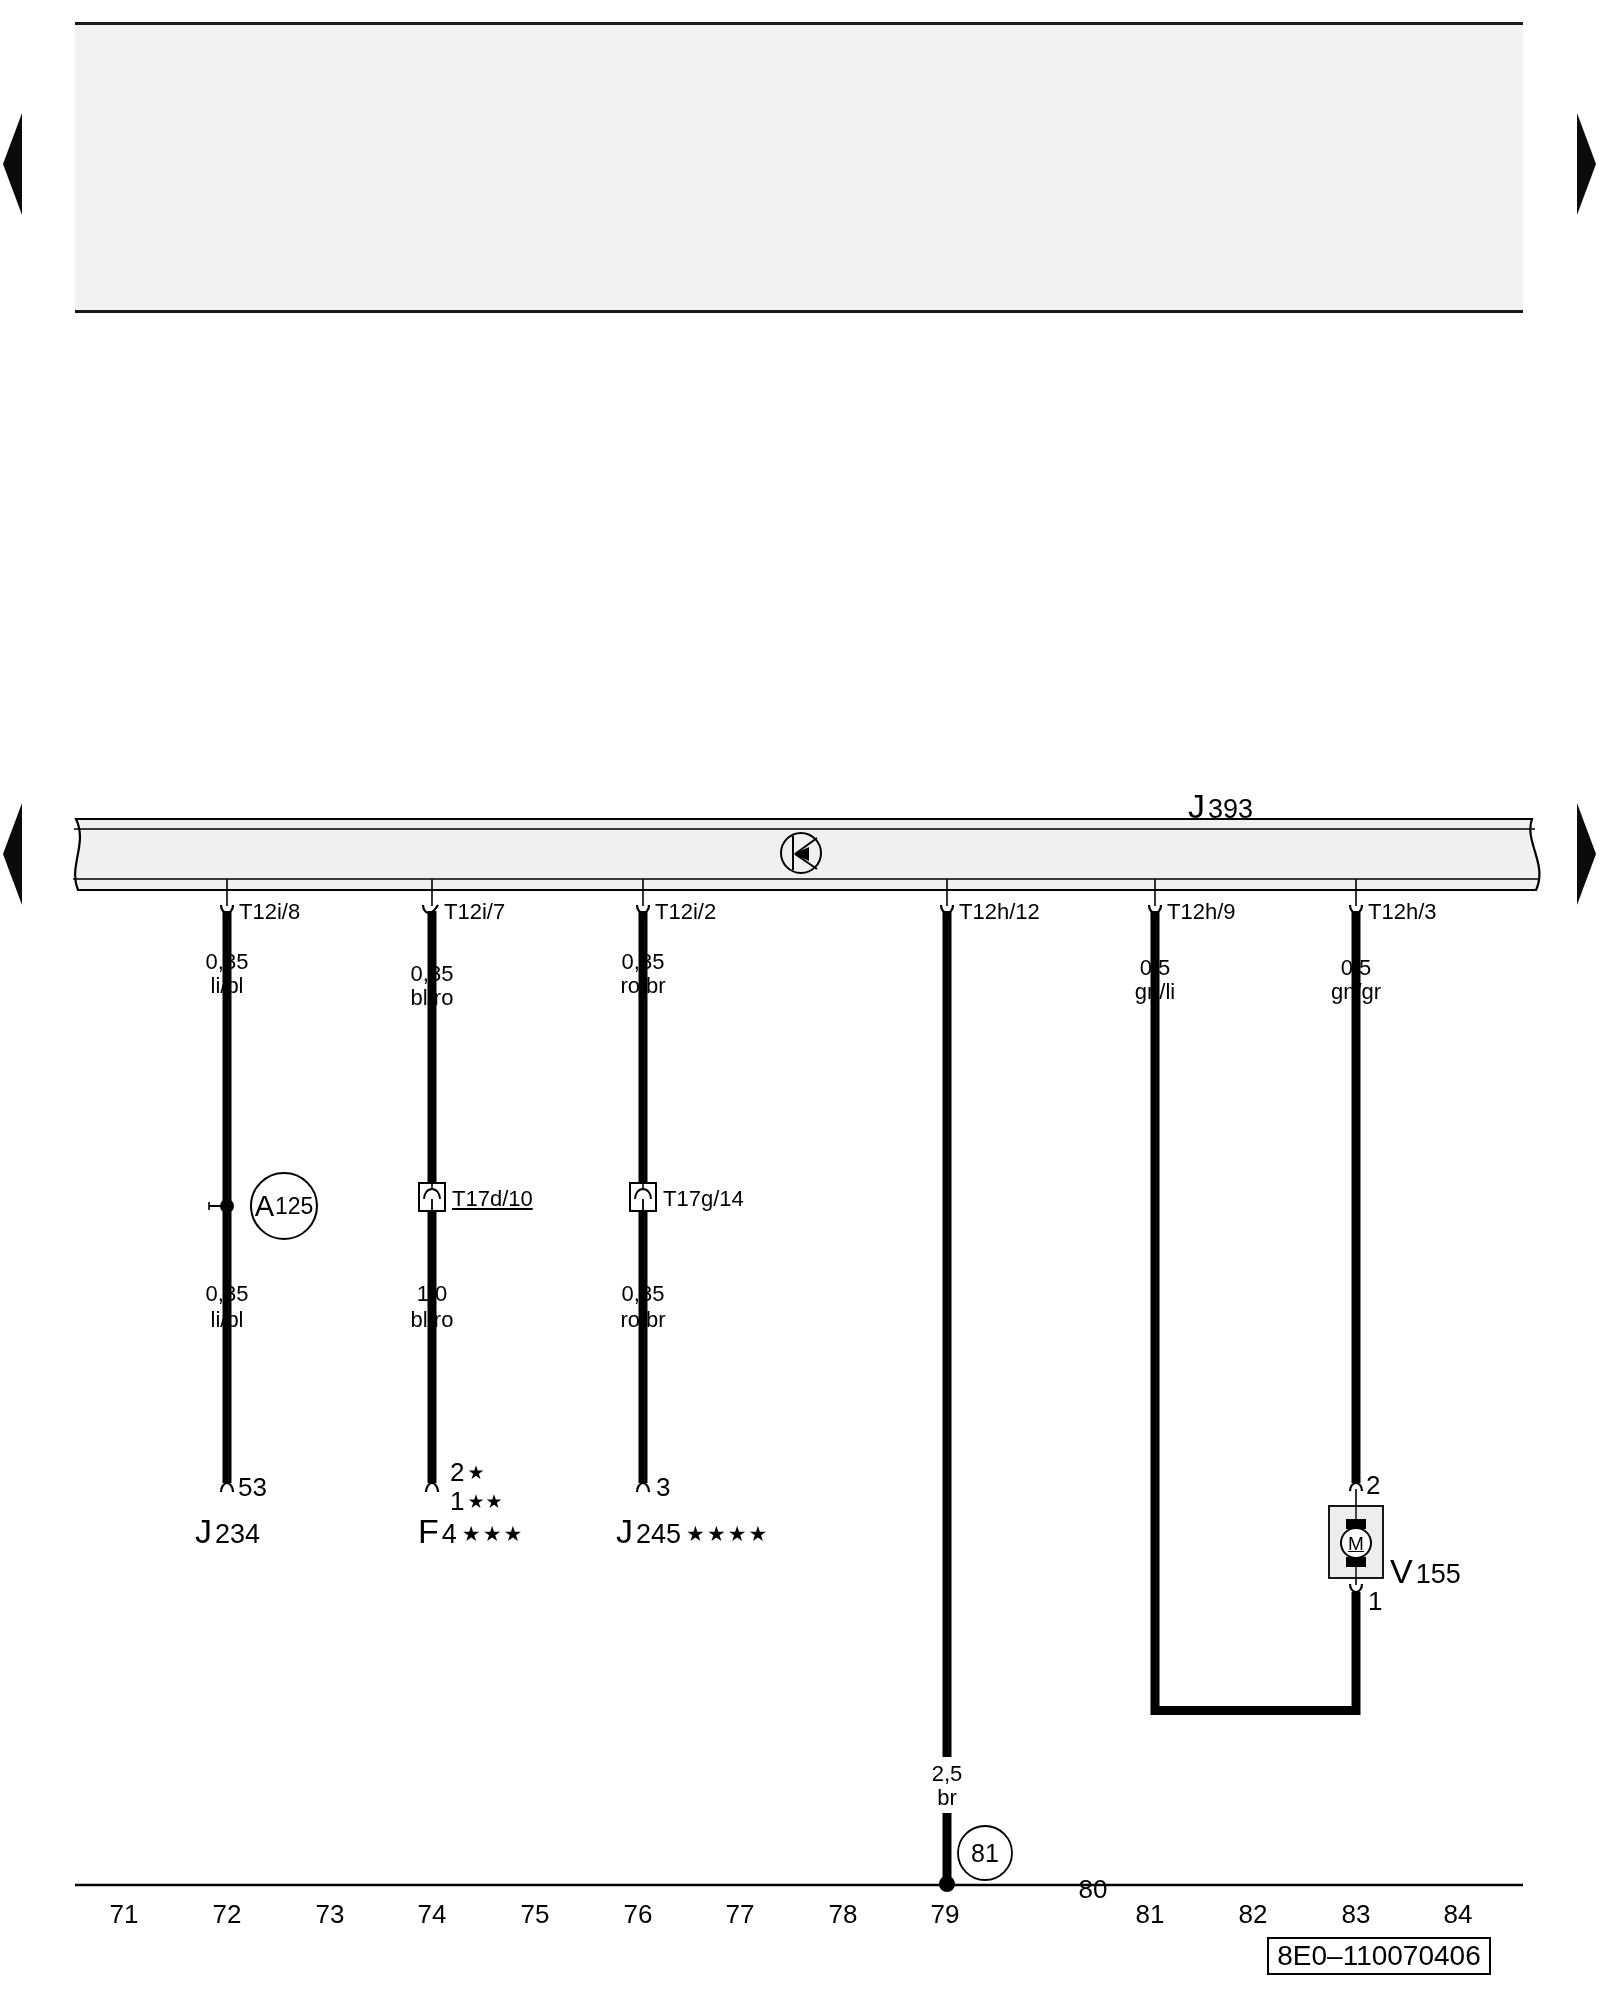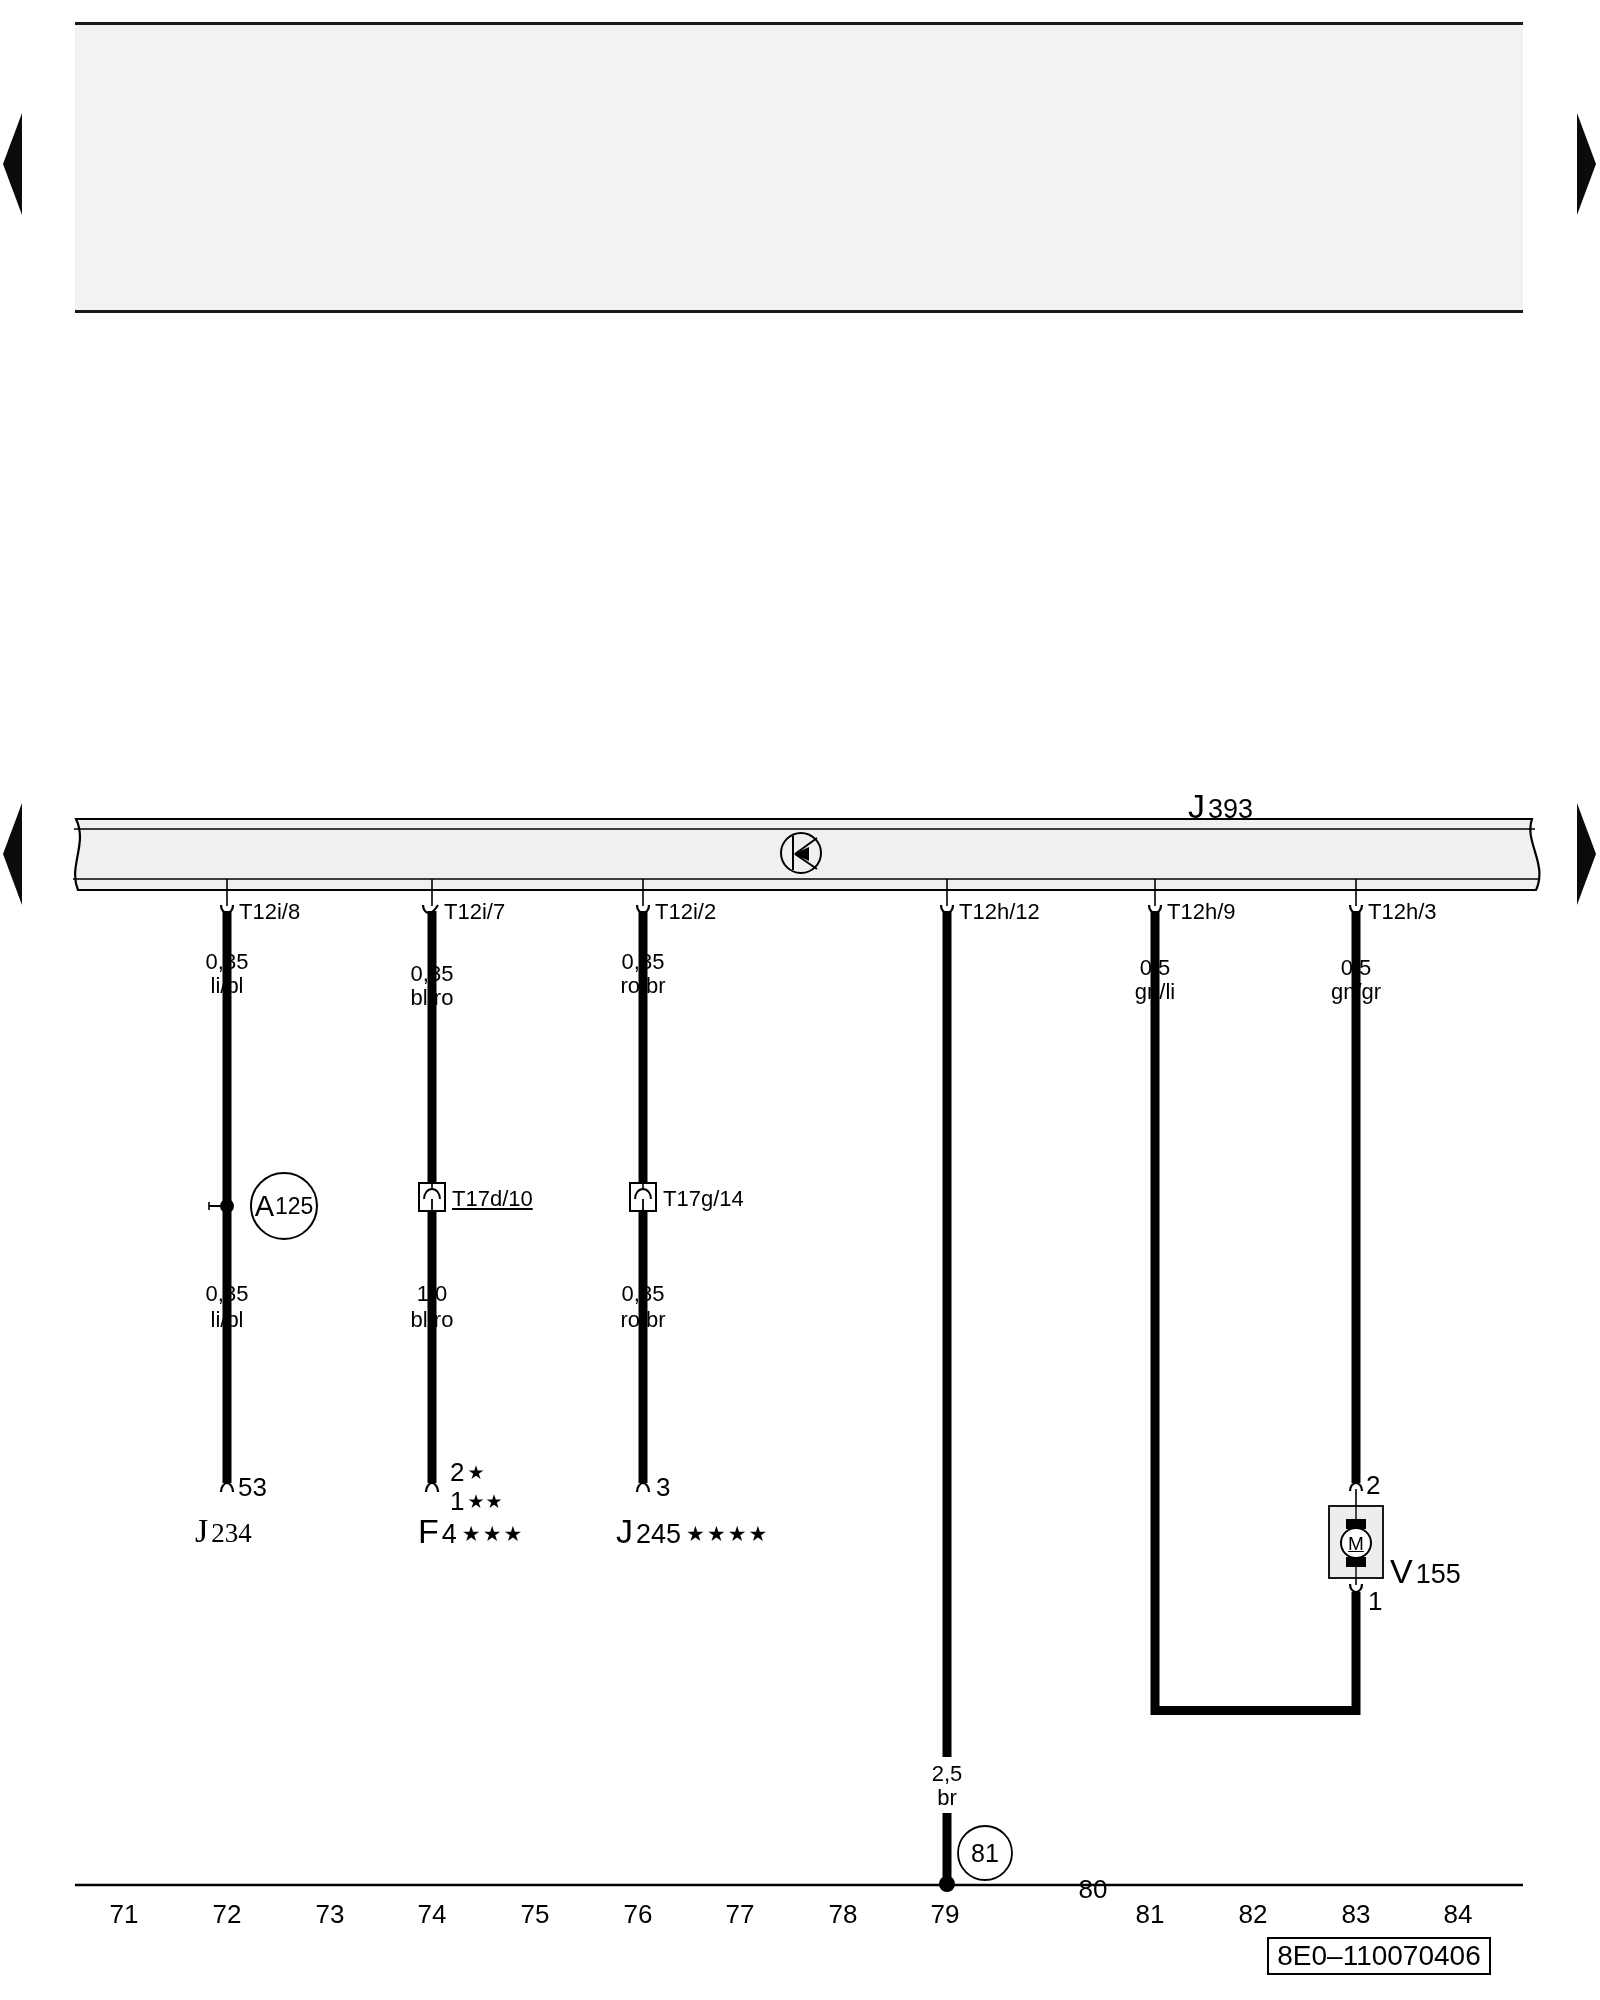--- a/index.html
+++ b/index.html
@@ -168,21 +168,21 @@
   <div class="abs lbl ctr" style="left:643px;top:1283px;">0,35</div>
   <div class="abs lbl ctr" style="left:643px;top:1309px;">ro/br</div>
 
   <div class="abs pin" style="left:238px;top:1474px;">53</div>
   <div class="abs pin" style="left:450px;top:1459px;"><span>2</span><span class="stars">★</span></div>
   <div class="abs pin" style="left:450px;top:1488px;"><span>1</span><span class="stars">★★</span></div>
   <div class="abs pin" style="left:656px;top:1474px;">3</div>
   <div class="abs pin" style="left:1366px;top:1472px;">2</div>
   <div class="abs pin" style="left:1368px;top:1588px;">1</div>
 
-  <div class="abs comp" style="left:195px;top:1514px;font-family:Liberation Serif, serif;"><span>J</span><span class="num">234</span></div>
+  <div class="abs comp" style="left:195px;top:1514px;"><span>J</span><span class="num">234</span></div>
   <div class="abs comp" style="left:418px;top:1514px;"><span>F</span><span class="num">4</span><span class="stars">★★★</span></div>
   <div class="abs comp" style="left:616px;top:1514px;"><span>J</span><span class="num">245</span><span class="stars">★★★★</span></div>
   <div class="abs comp" style="left:1390px;top:1554px;"><span>V</span><span class="num">155</span></div>
   <div class="abs circle-lbl motor-m" style="left:1341px;top:1528px;">M</div>
 
   <div class="abs lbl ctr" style="left:947px;top:1763px;">2,5</div>
   <div class="abs lbl ctr" style="left:947px;top:1787px;">br</div>
   <div class="abs circle-lbl gnd81" style="left:958px;top:1826px;">81</div>
 
   <div class="abs track ctr" style="left:124px;top:1901px;">71</div>

